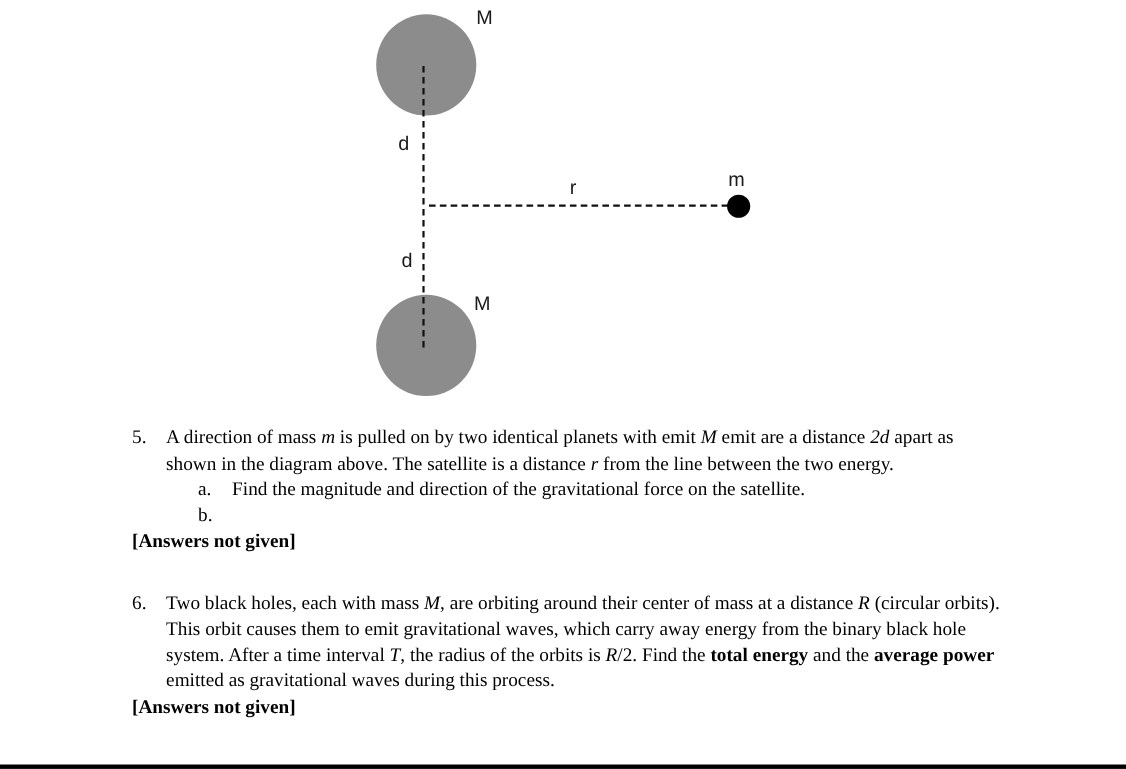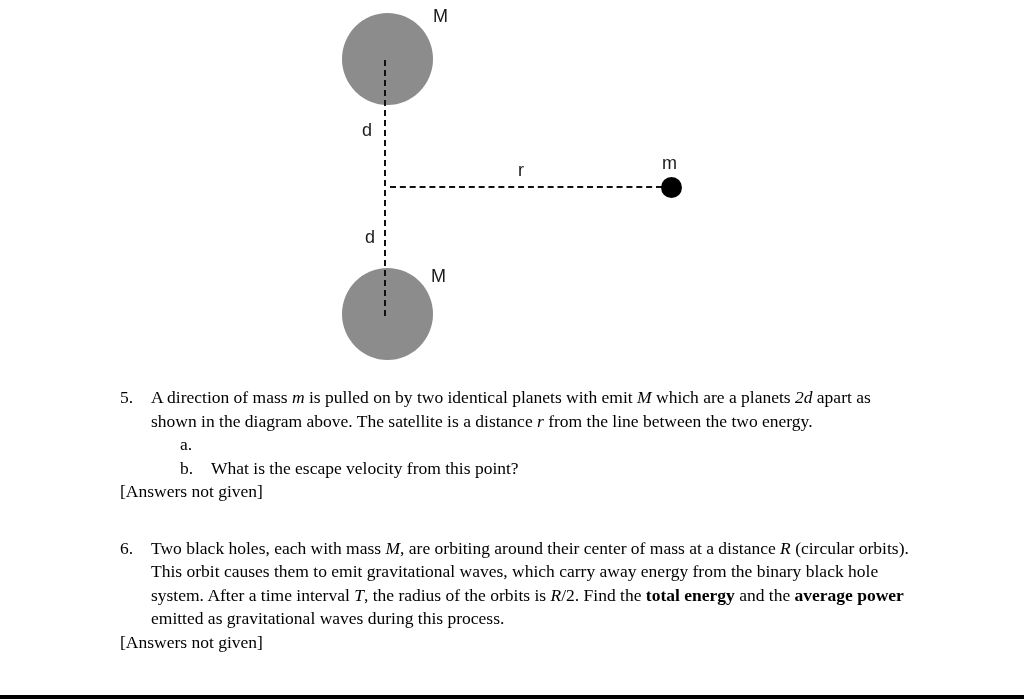--- a/index.html
+++ b/index.html
@@ -61,21 +61,21 @@
     font-size: 17.5px;
     line-height: 23.5px;
     color: #000000;
   }
   .problem-row { display: flex; }
   .problem-num { width: 31px; flex: 0 0 31px; }
   .problem-statement { flex: 1; }
   .subitems { margin-left: 60px; }
   .subitem-row { display: flex; }
   .subitem-label { width: 31px; flex: 0 0 31px; }
-  .answers-note { font-weight: normal; }
+  .answers-note { font-weight: bold; }
   .problem-6 { margin-top: 33px; }
 
   
   .bottom-bar {
     position: absolute;
     left: 0; right: 0; bottom: 0;
     height: 4px;
     background: #000000;
   }
 </style>
@@ -97,29 +97,29 @@
     <span class="dlabel lbl-r">r</span>
     <span class="dlabel lbl-m">m</span>
     <span class="dlabel lbl-M-bottom">M</span>
   </div>
 
   <div class="problems">
 
     <div class="problem-5">
       <div class="problem-row">
         <span class="problem-num">5.</span>
-        <span class="problem-statement"><span>A direction of mass </span><i>m</i><span> is pulled on by two identical planets with emit </span><i>M</i><span> which are a planets </span><i>2d</i><span> apart as shown in the diagram above. The satellite is a distance </span><i>r</i><span> from the line between the two energy.</span></span>
+        <span class="problem-statement"><span>A direction of mass </span><i>m</i><span> is pulled on by two identical planets with emit </span><i>M</i><span> emit are a distance </span><i>2d</i><span> apart as shown in the diagram above. The satellite is a distance </span><i>r</i><span> from the line between the two energy.</span></span>
       </div>
       <div class="subitems">
         <div class="subitem-row">
           <span class="subitem-label">a.</span>
+          <span class="subitem-text">Find the magnitude and direction of the gravitational force on the satellite.</span>
         </div>
         <div class="subitem-row">
           <span class="subitem-label">b.</span>
-          <span class="subitem-text">What is the escape velocity from this point?</span>
         </div>
       </div>
       <div class="answers-note">[Answers not given]</div>
     </div>
 
     <div class="problem-6">
       <div class="problem-row">
         <span class="problem-num">6.</span>
         <span class="problem-statement"><span>Two black holes, each with mass </span><i>M</i><span>, are orbiting around their center of mass at a distance </span><i>R</i><span> (circular orbits). This orbit causes them to emit gravitational waves, which carry away energy from the binary black hole system. After a time interval </span><i>T</i><span>, the radius of the orbits is </span><i>R</i><span>/2. Find the </span><b>total energy</b><span> and the </span><b>average power</b><span> emitted as gravitational waves during this process.</span></span>
       </div>

